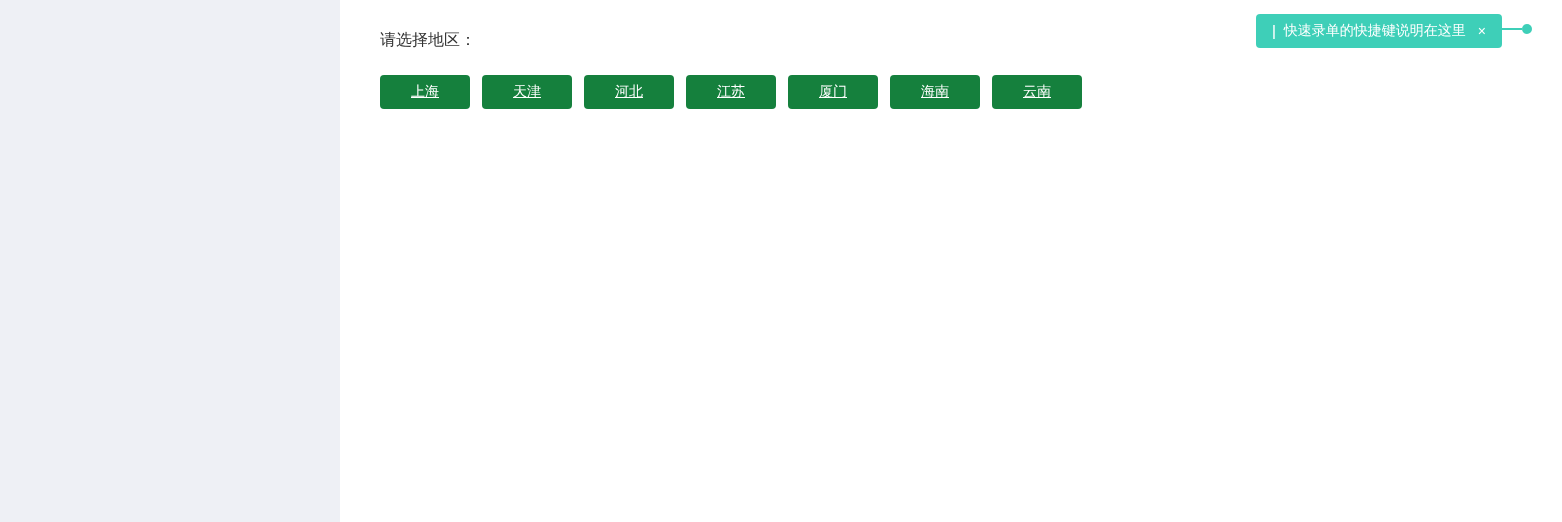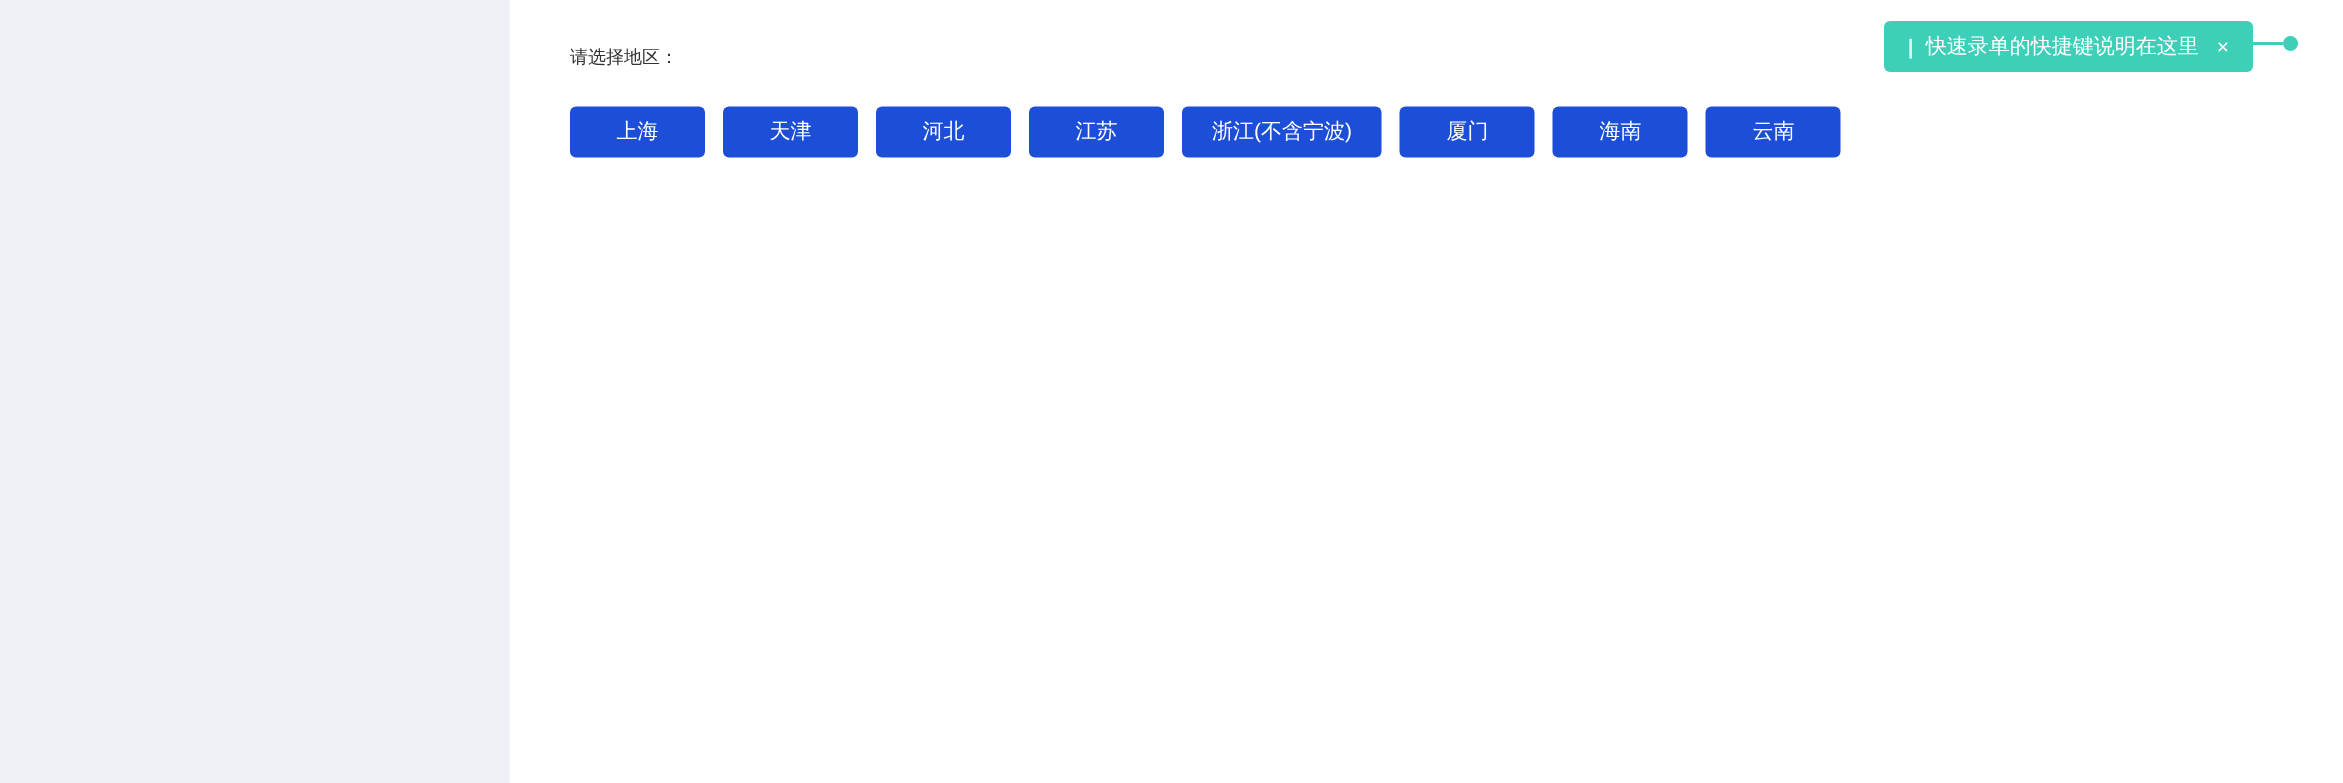--- a/index.html
+++ b/index.html
@@ -30,43 +30,44 @@
       position: absolute;
       left: 340px;
       top: 0;
       right: 0;
       height: 522px;
       background: #ffffff;
       padding: 30px 40px;
     }
 
     .section-title {
-      font-size: 12px;
+      font-size: 16px;
       color: #333;
       margin-bottom: 24px;
       font-weight: normal;
     }
 
     .region-buttons {
       display: flex;
       flex-wrap: wrap;
       gap: 12px;
     }
 
     .region-btn {
-      background: #1d4ed8;
+      background: #15803d;
       border: none;
       border-radius: 4px;
       padding: 8px 20px;
       color: #fff;
       font-size: 14px;
       cursor: pointer;
       min-width: 90px;
       text-align: center;
       white-space: nowrap;
+      text-decoration: underline;
     }
 
     .tooltip-banner {
       position: absolute;
       top: 14px;
       right: 60px;
       background: #3ecfb8;
       color: #fff;
       padding: 8px 16px;
       border-radius: 4px;
@@ -117,21 +118,20 @@
 <div class="left-sidebar"></div>
 
 <div class="main-content">
   <div class="section-title">请选择地区：</div>
   <div class="region-buttons">
 
   <button class="region-btn">上海</button>
       <button class="region-btn">天津</button>
       <button class="region-btn">河北</button>
       <button class="region-btn">江苏</button>
-      <button class="region-btn">浙江(不含宁波)</button>
       <button class="region-btn">厦门</button>
       <button class="region-btn">海南</button>
       <button class="region-btn">云南</button>
     </div>
 </div>
 
 <div class="tooltip-banner">
   <span>快速录单的快捷键说明在这里</span>
   <span class="tooltip-close">×</span>
 </div>

